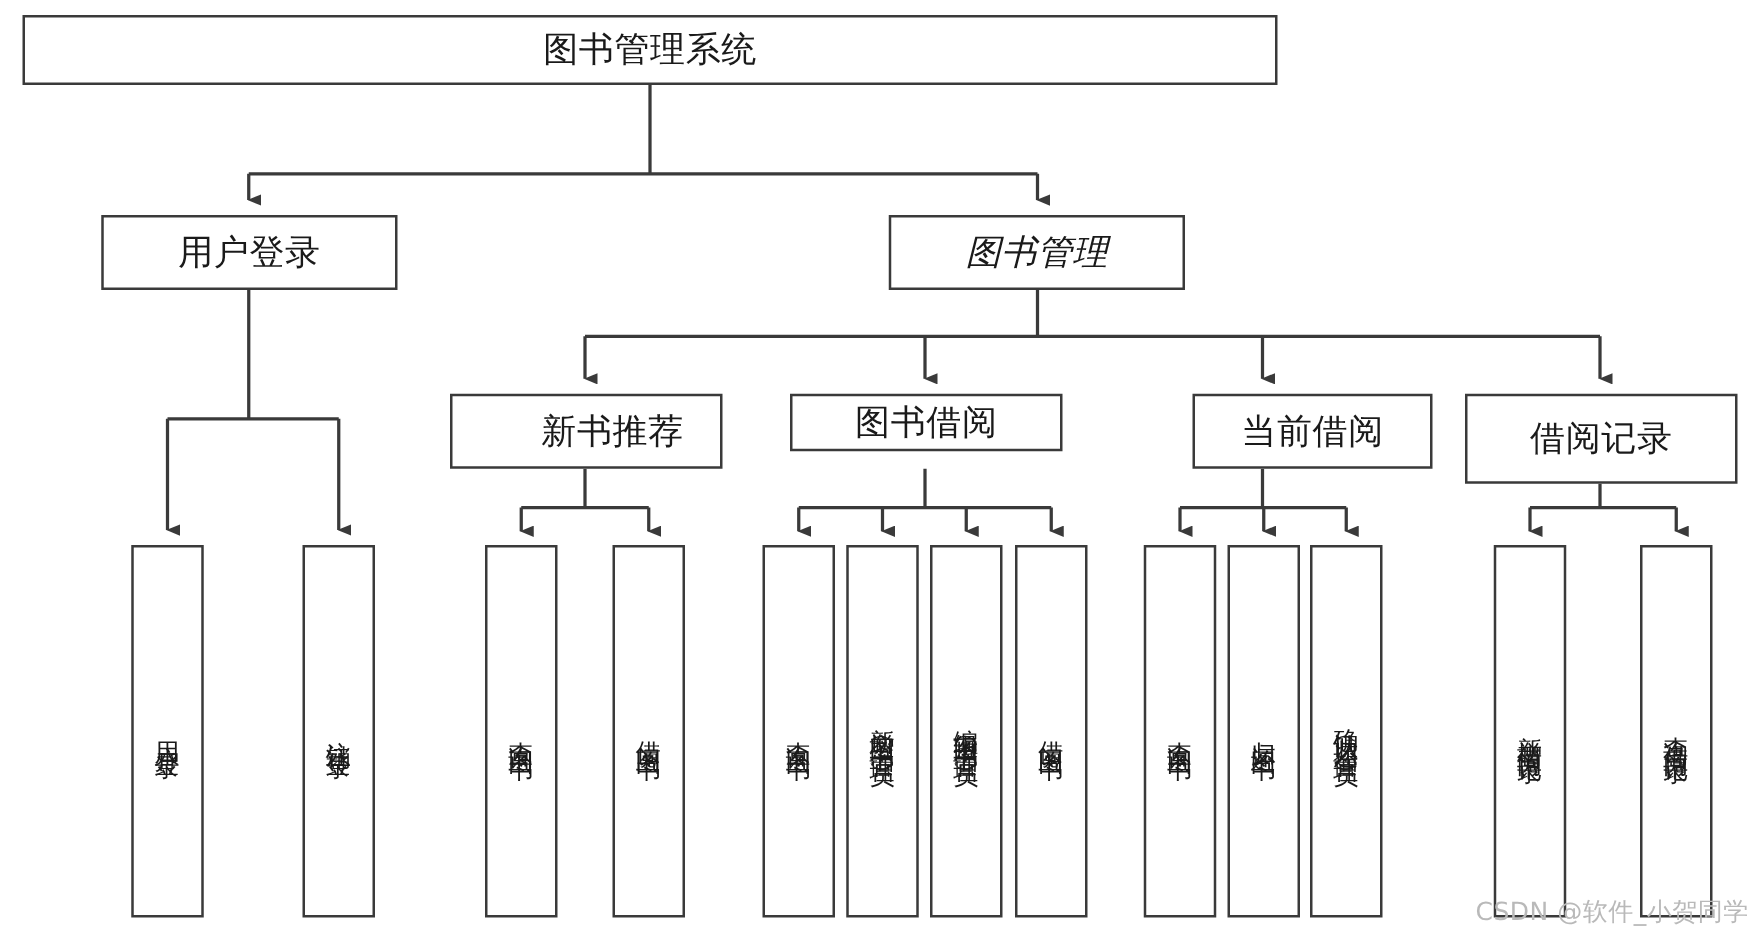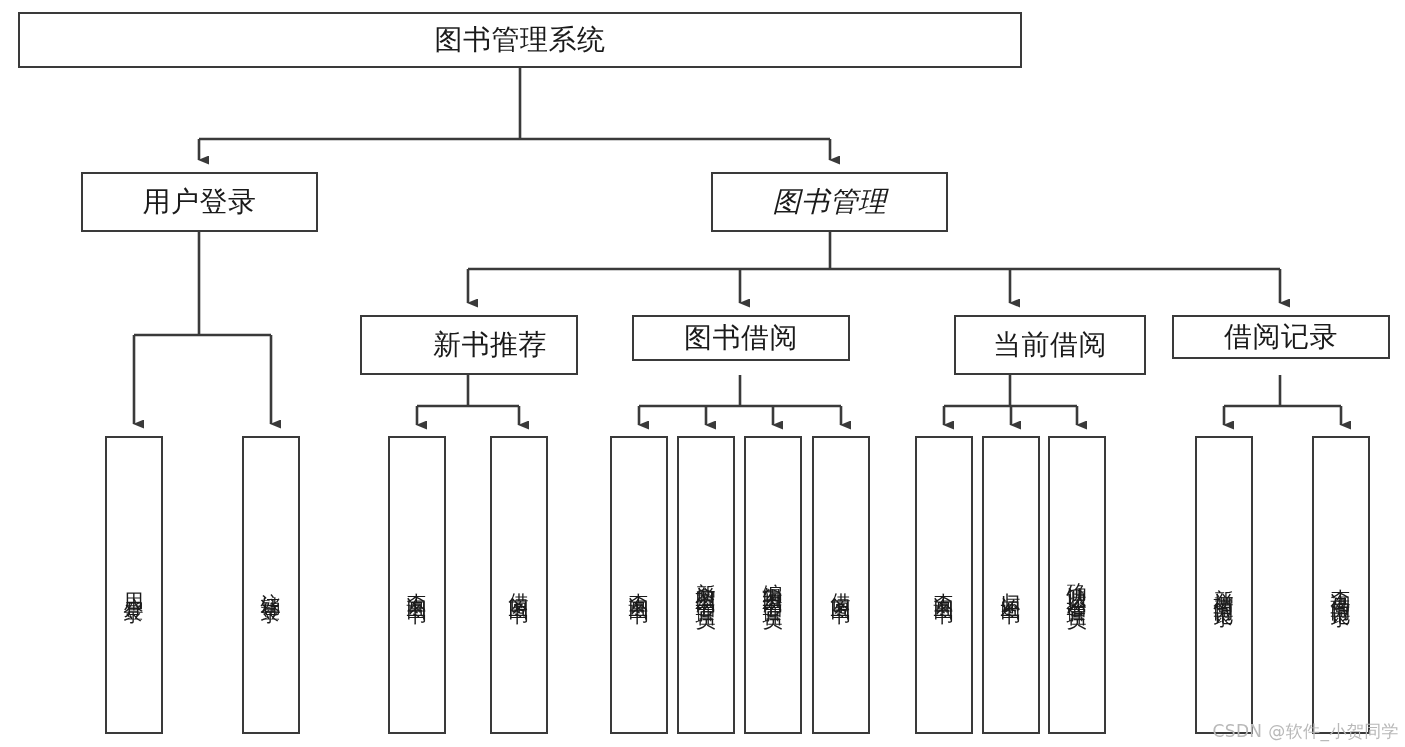--- a/index.html
+++ b/index.html
@@ -34,21 +34,21 @@
     white-space:normal;
     letter-spacing:4px;
     font-size:20px;
     line-height:1;
     max-height:100%;
   }
   #watermark{
     position:absolute;
     right:6px;
     bottom:4px;
-    font-size:17px;
+    font-size:20px;
     color:#b9b9b9;
     white-space:nowrap;
     letter-spacing:0.4px;
   }
 </style>
 </head>
 <body>
 
 <div id="canvas">
 
@@ -115,21 +115,21 @@
 
   <div class="node" style="left:360px;top:315px;width:218px;height:60px;padding-left:42px;">
     <span class="lbl">新书推荐</span>
   </div>
   <div class="node" style="left:632px;top:315px;width:218px;height:46px;">
     <span class="lbl">图书借阅</span>
   </div>
   <div class="node" style="left:954px;top:315px;width:192px;height:60px;">
     <span class="lbl">当前借阅</span>
   </div>
-  <div class="node" style="left:1172px;top:315px;width:218px;height:44px;">
+  <div class="node" style="left:1172px;top:315px;width:218px;height:72px;">
     <span class="lbl">借阅记录</span>
   </div>
 
   <div class="node vert" style="left:105px;top:436px;width:58px;height:298px;">
     <span class="lbl">用户登录</span>
   </div>
   <div class="node vert" style="left:242px;top:436px;width:58px;height:298px;">
     <span class="lbl">注销登录</span>
   </div>
 

